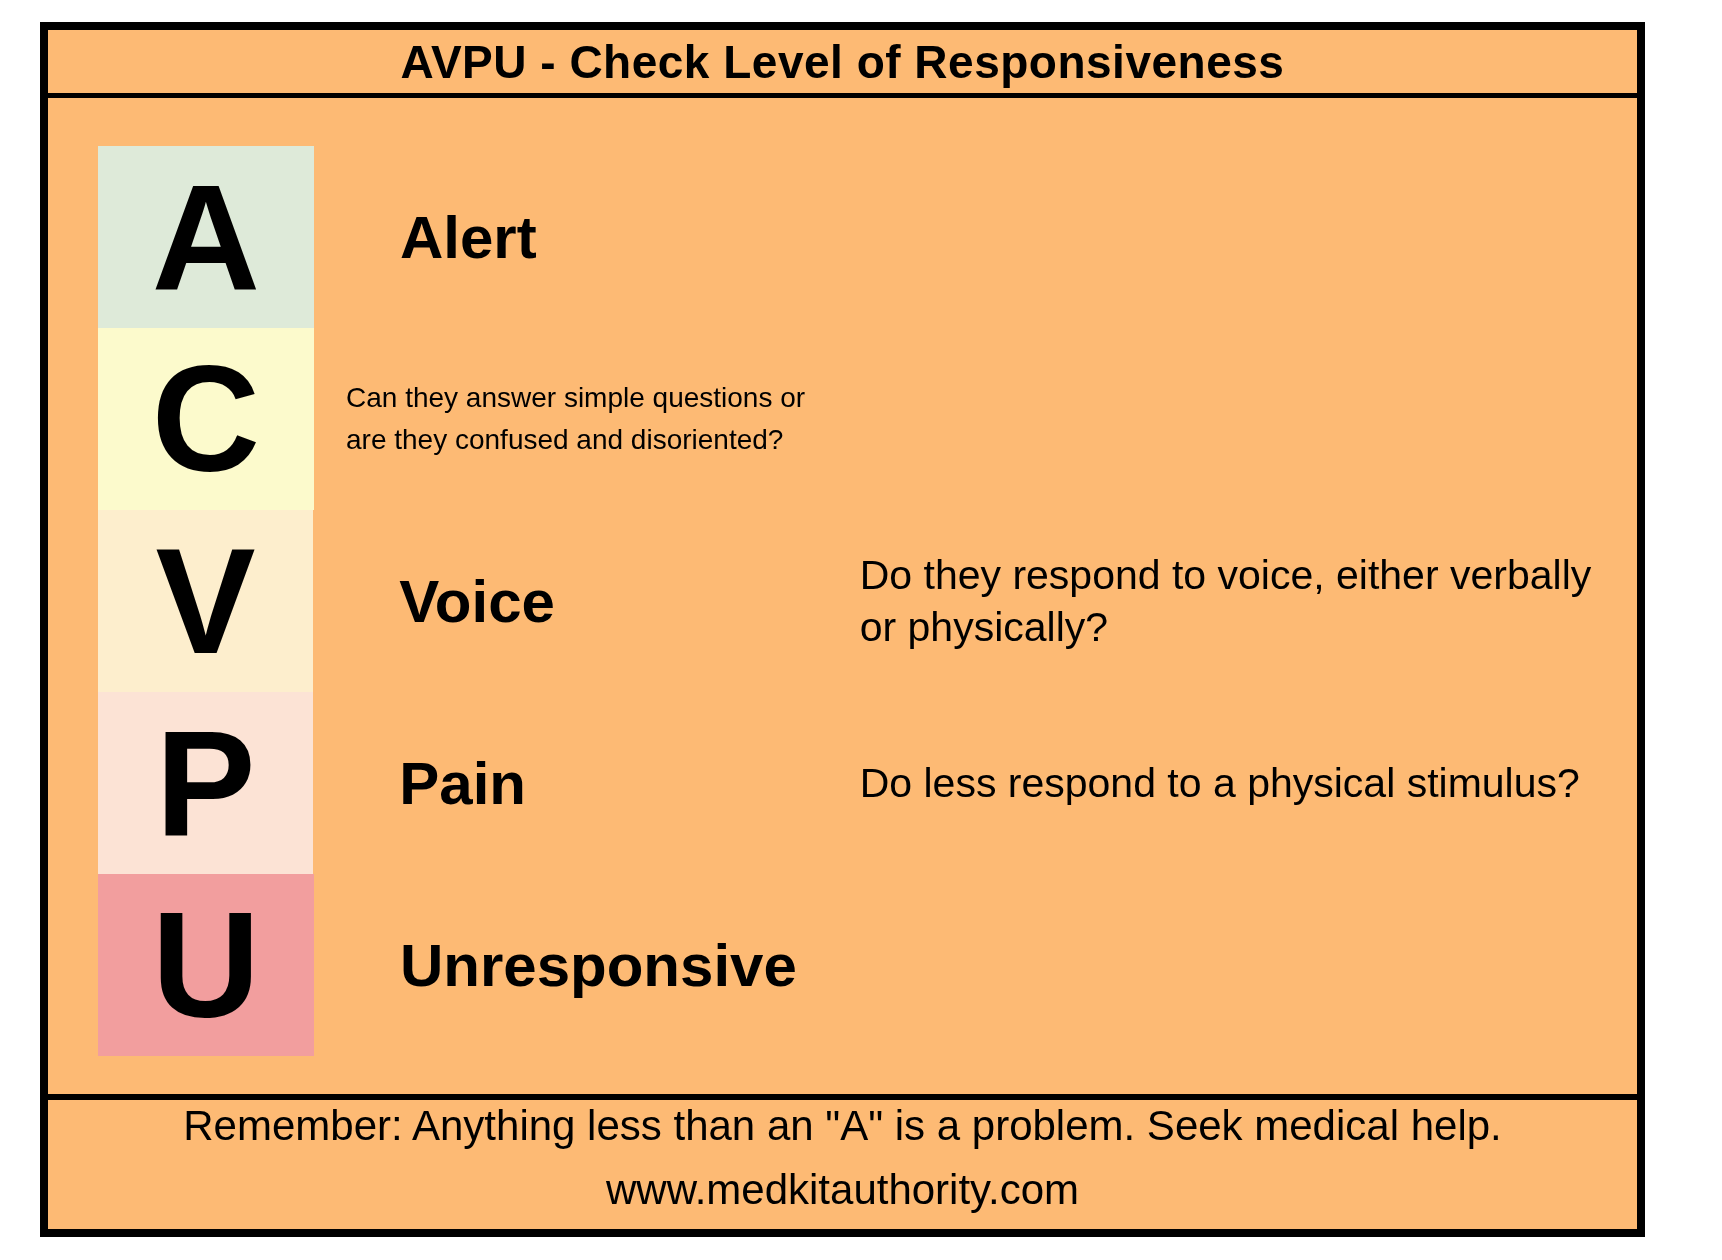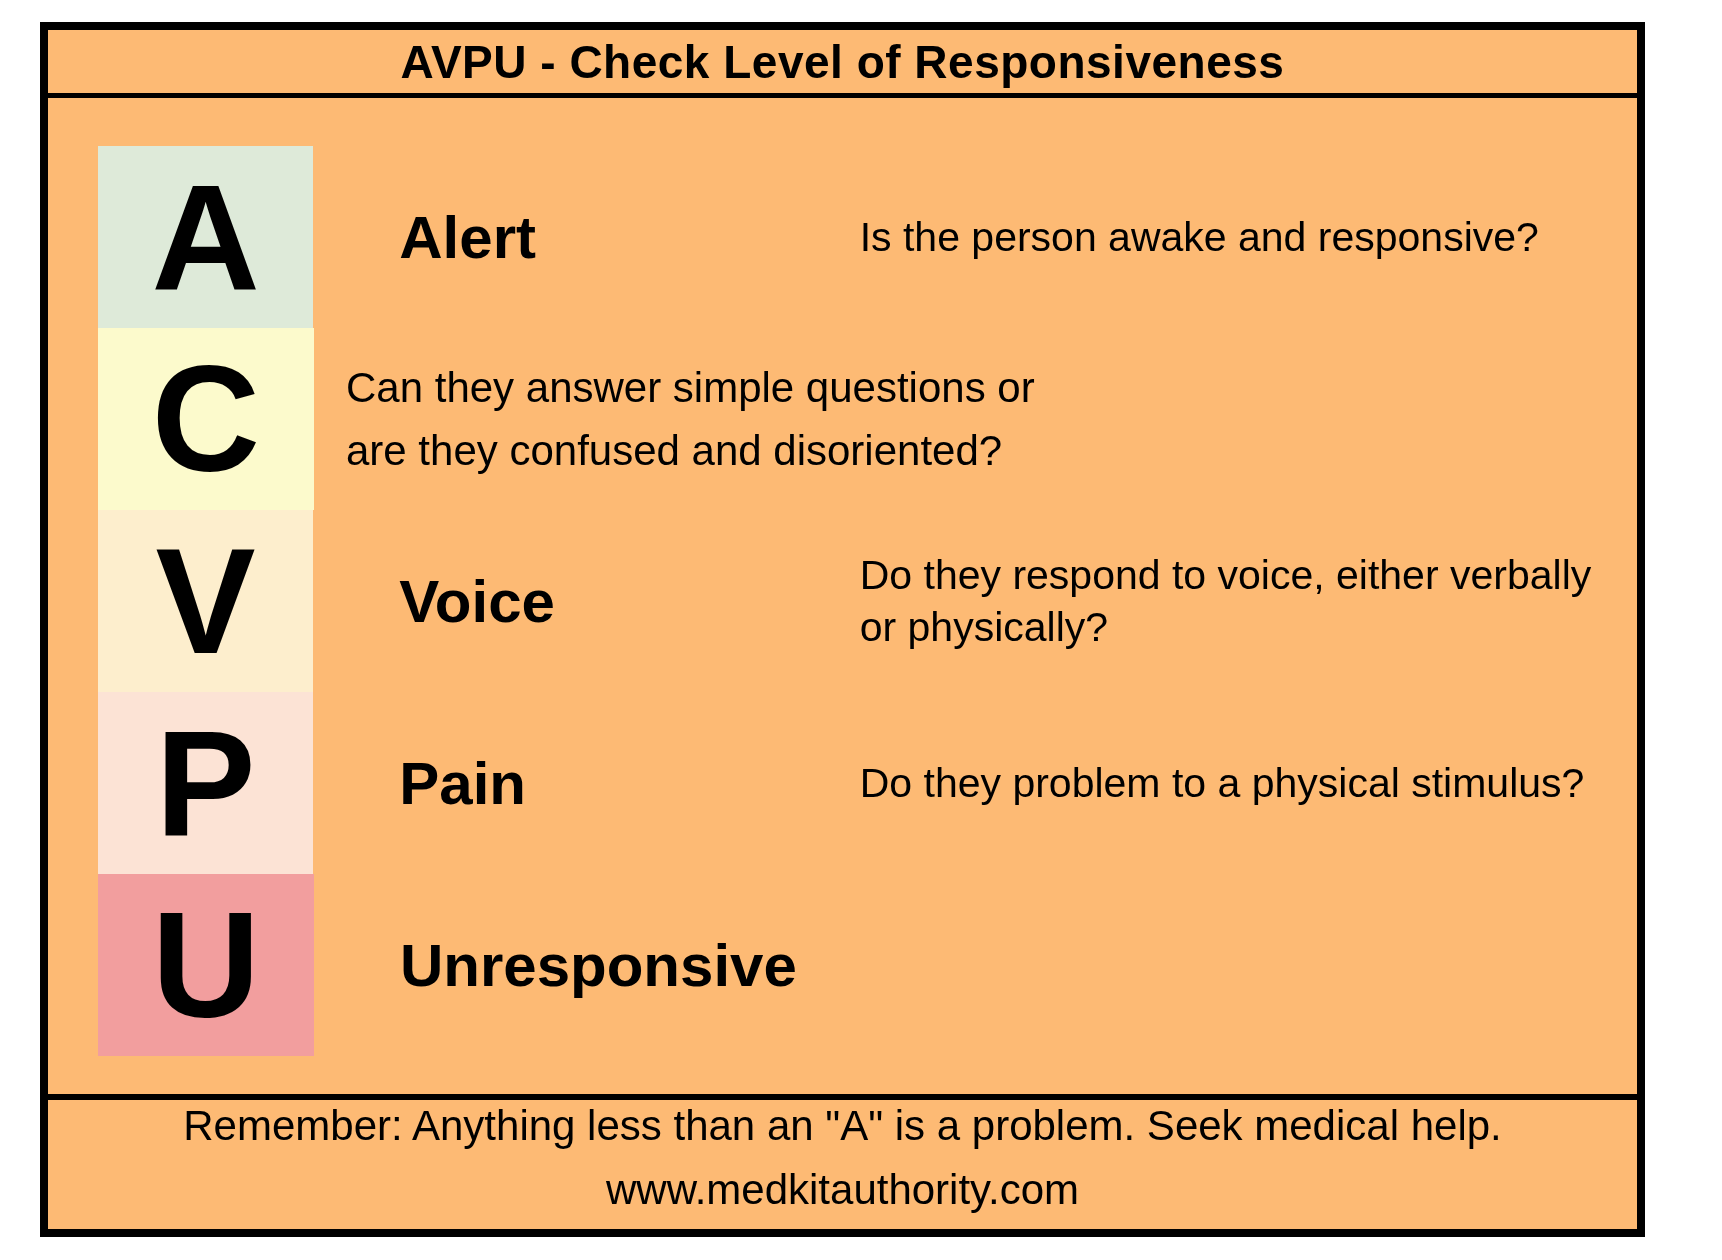--- a/index.html
+++ b/index.html
@@ -67,21 +67,21 @@
     width: 780px;
     display: flex;
     align-items: center;
     font-size: 41px;
     line-height: 1.27;
     white-space: pre;
   }
   .desc-loose {
     padding-left: 32px;
     line-height: 1.5;
-    font-size: 42px;
+    font-size: 28px;
   }
   .footer {
     box-sizing: border-box;
     border-top: 6px solid #000000;
     height: 135px;
     text-align: center;
     padding-top: 2px;
   }
   .reminder {
     font-size: 42px;
@@ -99,40 +99,39 @@
 
   <div class="title-bar">
     <span>AVPU - Check Level of Responsiveness</span>
   </div>
 
   <div class="body-area">
 
     <div class="row">
       <div class="letter-cell" style="background-color: rgb(222, 234, 217);">A</div>
       <div class="label-cell">Alert</div>
-      <div class="desc-cell">Is the person awake and responsive?</div>
     </div>
 
     <div class="row">
       <div class="letter-cell" style="background-color: rgb(252, 250, 204);">C</div>
       <div class="desc-cell desc-loose">Can they answer simple questions or
 are they confused and disoriented?</div>
     </div>
 
     <div class="row">
       <div class="letter-cell" style="background-color: rgb(253, 238, 205);">V</div>
       <div class="label-cell">Voice</div>
       <div class="desc-cell">Do they respond to voice, either verbally
 or physically?</div>
     </div>
 
     <div class="row">
       <div class="letter-cell" style="background-color: rgb(252, 227, 213);">P</div>
       <div class="label-cell">Pain</div>
-      <div class="desc-cell">Do they problem to a physical stimulus?</div>
+      <div class="desc-cell">Do less respond to a physical stimulus?</div>
     </div>
 
     <div class="row">
       <div class="letter-cell" style="background-color: rgb(242, 158, 158);">U</div>
       <div class="label-cell">Unresponsive</div>
     </div>
 
   </div>
 
   <div class="footer">

